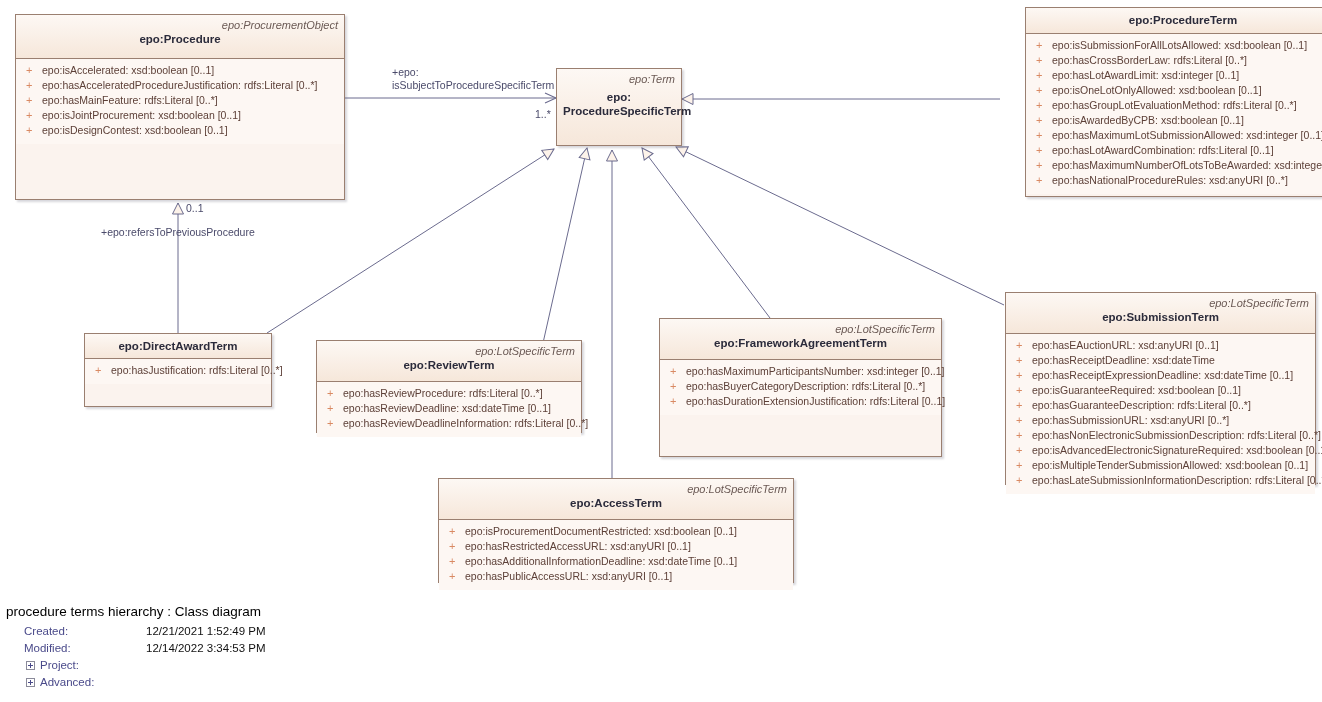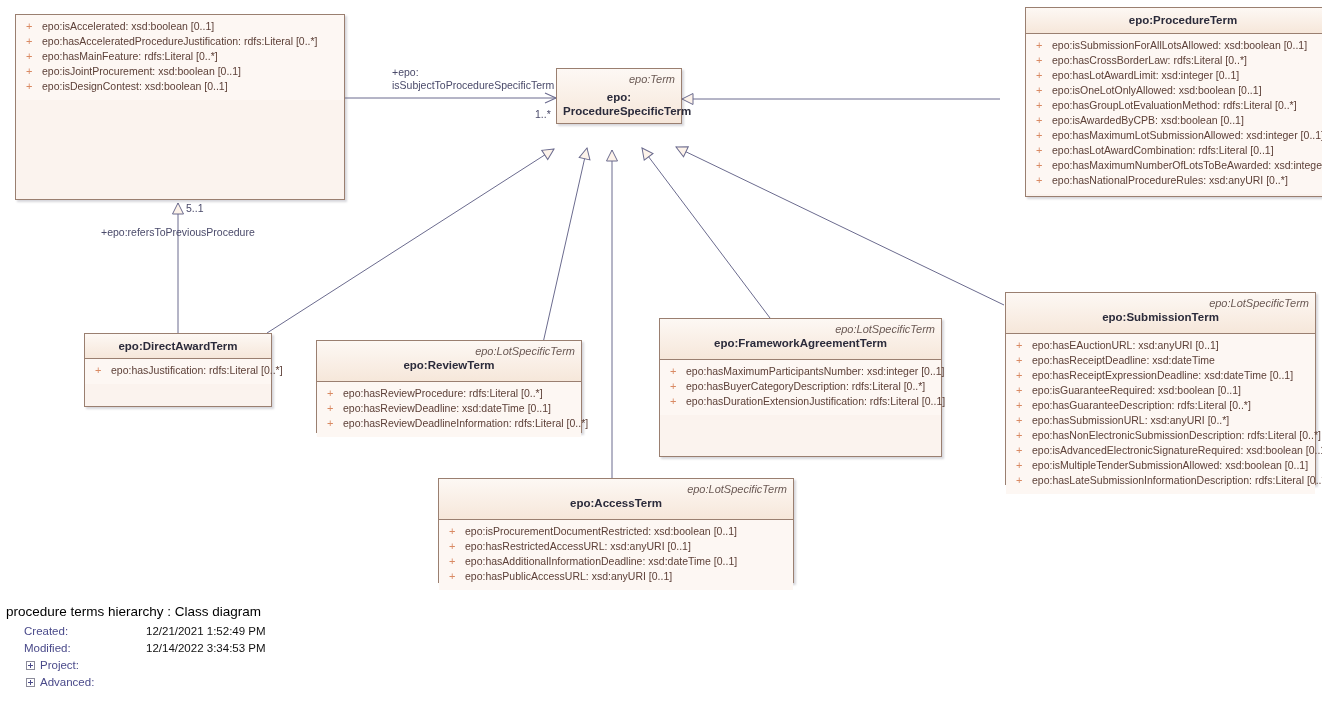--- a/index.html
+++ b/index.html
@@ -200,20 +200,24 @@
 
       <path d="M 543 343 L 587 148" marker-end="url(#genArrow)"></path>
 
       <path d="M 267 333 L 554 149" marker-end="url(#genArrow)"></path>
 
       <path d="M 178 333 L 178 203" marker-end="url(#genArrow)"></path>
     </g>
   </svg>
 
   <div class="uml-class" style="left:15px; top:14px; width:330px; height:186px;">
+    <div class="uml-head" style="height:44px;">
+      <span class="stereotype">epo:ProcurementObject</span>
+      <span class="classname">epo:Procedure</span>
+    </div>
     <div class="uml-body">
       <div class="attr">
         <span class="vis">+</span>
         <span class="sig">epo:isAccelerated: xsd:boolean [0..1]</span>
       </div>
       <div class="attr">
         <span class="vis">+</span>
         <span class="sig">epo:hasAcceleratedProcedureJustification: rdfs:Literal [0..*]</span>
       </div>
       <div class="attr">
@@ -272,21 +276,21 @@
         <span class="vis">+</span>
         <span class="sig">epo:hasMaximumNumberOfLotsToBeAwarded: xsd:integer [0..1]</span>
       </div>
       <div class="attr">
         <span class="vis">+</span>
         <span class="sig">epo:hasNationalProcedureRules: xsd:anyURI [0..*]</span>
       </div>
     </div>
   </div>
 
-  <div class="uml-class" style="left:556px; top:68px; width:126px; height:56px;">
+  <div class="uml-class" style="left:556px; top:68px; width:126px; height:78px;">
     <div class="uml-head" style="height:100%; border-bottom:none; background:linear-gradient(to bottom,#fdf8f4 0%,#f6e7da 100%); padding:4px 6px;">
       <span class="stereotype">epo:Term</span>
       <span class="classname two-line" style="margin-top:4px;">epo:</span>
       <span class="classname two-line">ProcedureSpecificTerm</span>
     </div>
   </div>
 
   <div class="uml-class" style="left:84px; top:333px; width:188px; height:74px;">
     <div class="uml-head" style="height:25px; padding-top:5px;">
       <span class="classname">epo:DirectAwardTerm</span>
@@ -417,21 +421,21 @@
 
   <div class="edge-label" style="left:392px; top:66px;">
     <span>+epo:</span><br>
     <span>isSubjectToProcedureSpecificTerm</span>
   </div>
 
   <div class="edge-label mult" style="left:535px; top:108px;">1..*</div>
 
   <div class="edge-label" style="left:101px; top:226px;">+epo:refersToPreviousProcedure</div>
 
-  <div class="edge-label mult" style="left:186px; top:202px;">5..1</div>
+  <div class="edge-label mult" style="left:186px; top:202px;">0..1</div>
 
   <div class="footer">
     <div class="footer-title">procedure terms hierarchy : Class diagram</div>
 
     <div class="meta-row">
       <span class="meta-key">Created:</span>
       <span class="meta-val">12/21/2021 1:52:49 PM</span>
     </div>
 
     <div class="meta-row">

